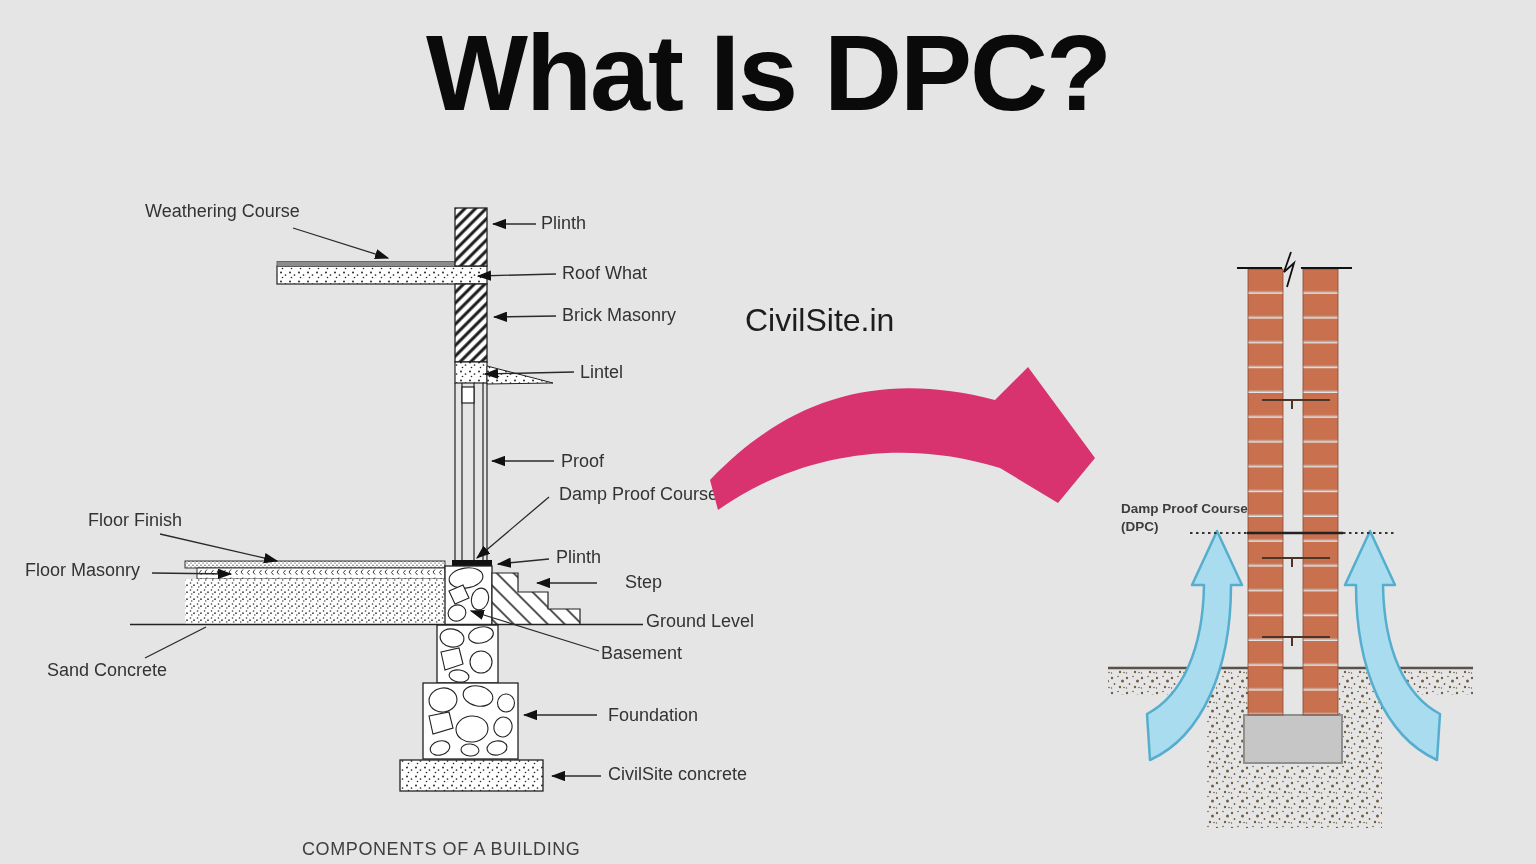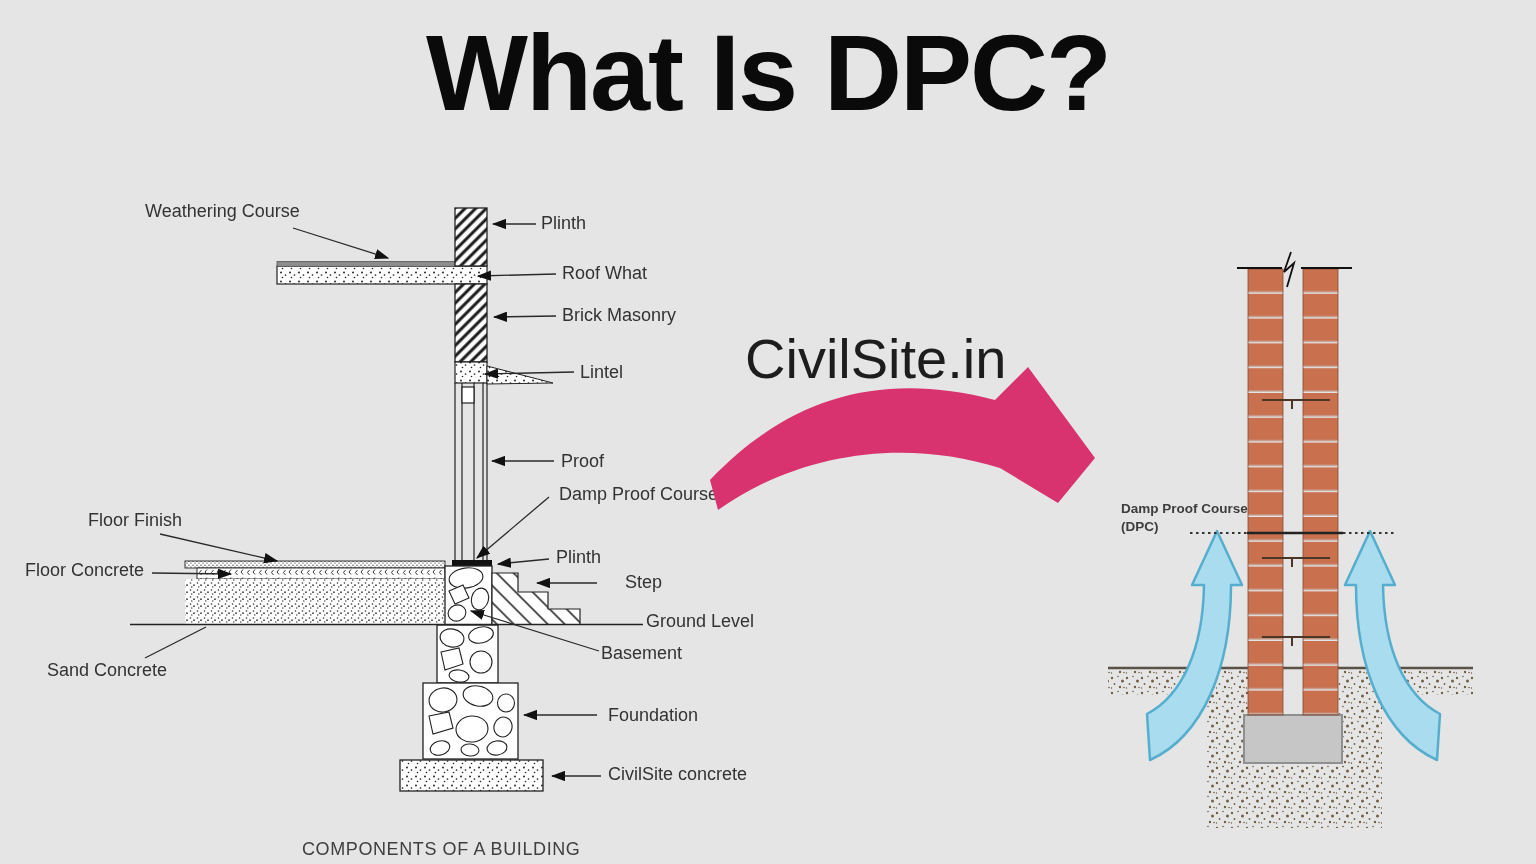--- a/index.html
+++ b/index.html
@@ -6,21 +6,21 @@
   #canvas{
     position:relative;width:1536px;height:864px;background:#e5e5e5;overflow:hidden;
     font-family:"Liberation Sans",sans-serif;
   }
   #title{
     position:absolute;top:16px;left:0;width:1536px;text-align:center;margin:0;
     font-size:108px;font-weight:800;letter-spacing:-2px;color:#0a0a0a;line-height:1.05;
   }
   .lbl{position:absolute;font-size:18px;color:#333;white-space:nowrap;line-height:1.05;}
   #caption{position:absolute;left:302px;top:839px;font-size:18px;color:#3f3f3f;letter-spacing:0.6px;white-space:nowrap;}
-  #watermark{position:absolute;left:745px;top:326px;font-size:56px;color:#1d1d1d;white-space:nowrap;}
+  #watermark{position:absolute;left:745px;top:302px;font-size:32px;color:#1d1d1d;white-space:nowrap;}
   .dpc-lbl{position:absolute;font-size:13.5px;font-weight:700;color:#3d3d3d;white-space:nowrap;}
   svg{position:absolute;display:block;}
   #left-svg{left:0;top:0;}
   #arrow-svg{left:695px;top:355px;}
   #right-svg{left:1090px;top:240px;}
 </style>
 </head>
 <body>
 
 <div id="canvas">
@@ -148,21 +148,21 @@
   <div class="lbl" style="left:580px;top:363px">Lintel</div>
   <div class="lbl" style="left:561px;top:452px">Proof</div>
   <div class="lbl" style="left:559px;top:485px">Damp Proof Course</div>
   <div class="lbl" style="left:556px;top:548px">Plinth</div>
   <div class="lbl" style="left:625px;top:573px">Step</div>
   <div class="lbl" style="left:646px;top:612px">Ground Level</div>
   <div class="lbl" style="left:601px;top:644px">Basement</div>
   <div class="lbl" style="left:608px;top:706px">Foundation</div>
   <div class="lbl" style="left:608px;top:765px">CivilSite concrete</div>
   <div class="lbl" style="left:88px;top:511px">Floor Finish</div>
-  <div class="lbl" style="left:25px;top:561px">Floor Concrete</div>
+  <div class="lbl" style="left:25px;top:561px">Floor Masonry</div>
   <div class="lbl" style="left:47px;top:661px">Sand Concrete</div>
   <div id="caption">COMPONENTS OF A BUILDING</div>
 
   <div id="watermark">CivilSite.in</div>
   <svg id="arrow-svg" width="410" height="165" viewBox="695 355 410 165">
     <path d="M710,480 C788,398 880,370 995,400 L1028,367 L1095,458 L1058,503 L1000,468 C905,438 800,452 718,510 Z" style="fill:var(--arrow-pink,#d8336e)"></path>
   </svg>
 
   <svg id="right-svg" width="446" height="615" viewBox="1090 240 446 615">
     <defs>

